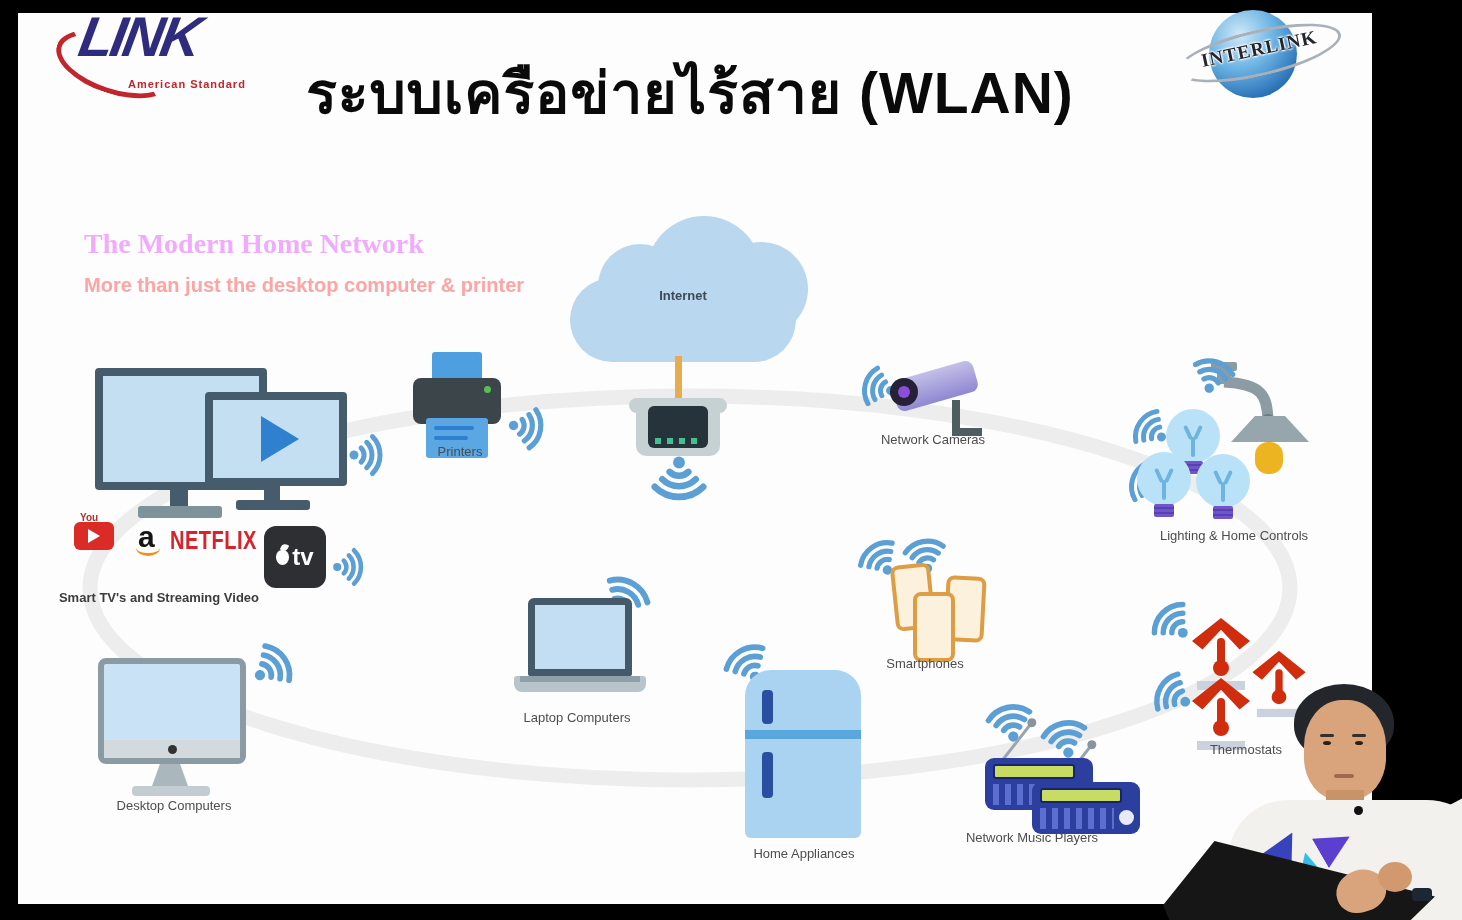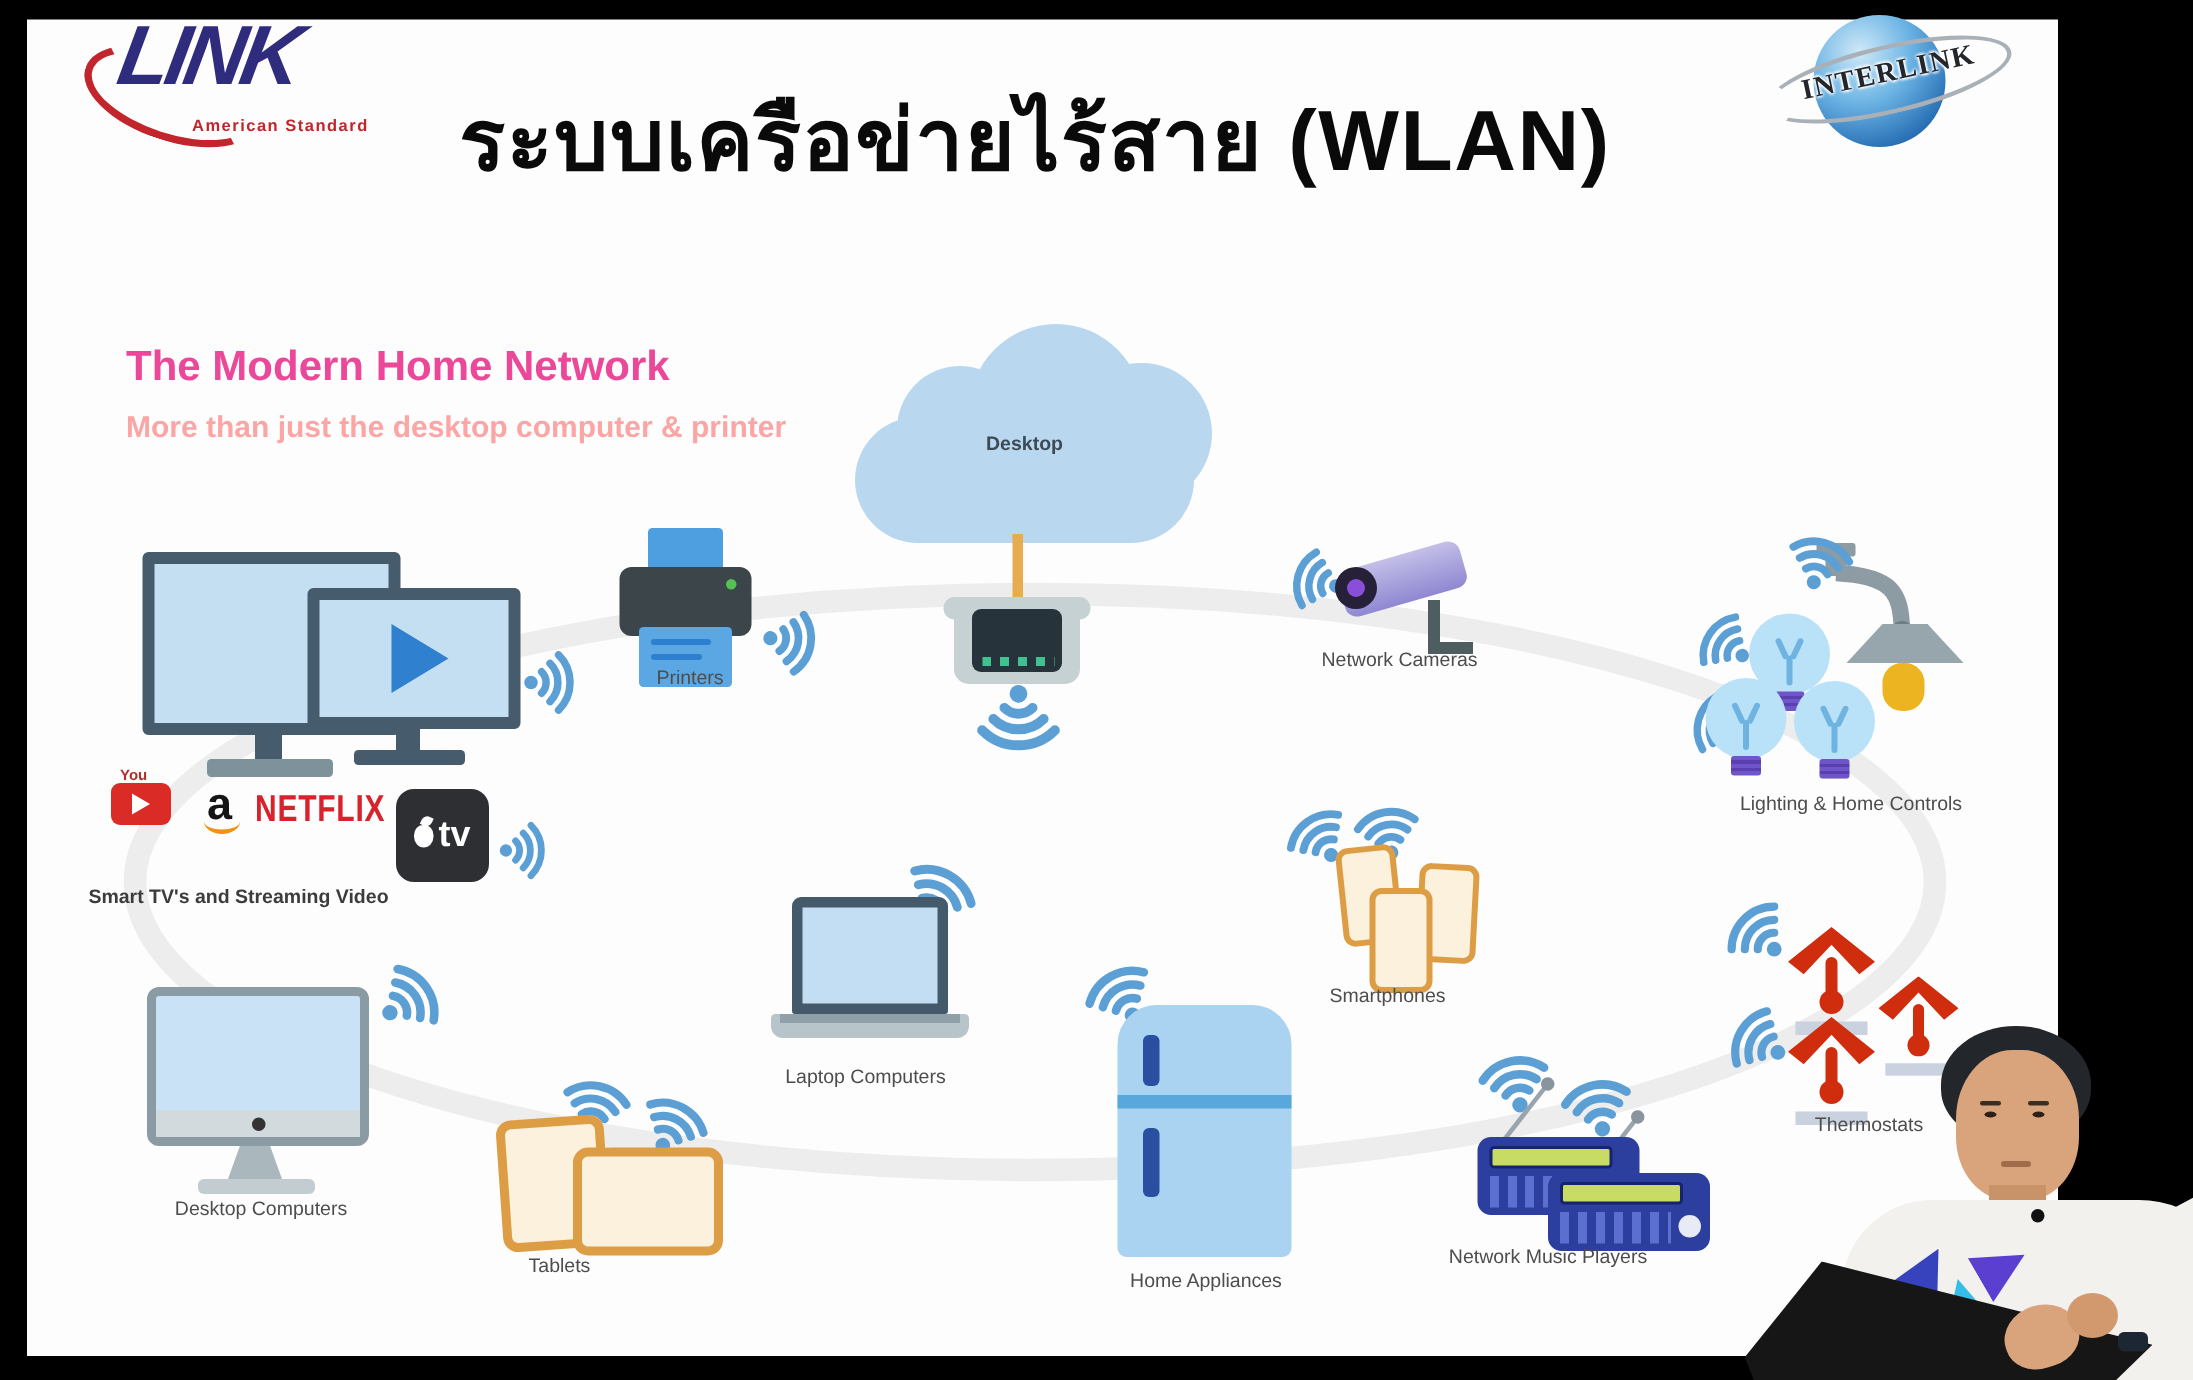--- a/index.html
+++ b/index.html
@@ -29,21 +29,21 @@
   .globe { left:44px; top:8px; width:88px; height:88px; border-radius:50%;
     background:radial-gradient(circle at 35% 28%, #cfe9f8 0%, #6cb4e4 40%, #1a61ab 85%, #124a86 100%); }
   .ring-ellipse { left:10px; top:28px; width:168px; height:46px;
     border:3px solid #a9b0b8; border-left-color:transparent; border-radius:50%;
     transform:rotate(-13deg); }
   .interlink-text { left:18px; top:36px; width:152px; text-align:center;
     font-family:"Liberation Serif", serif; font-size:19px; font-weight:800; color:#23262b;
     letter-spacing:1px; transform:rotate(-12deg);
     text-shadow:0 1px 2px #fff, 0 -1px 2px #fff, 1px 0 2px #fff, -1px 0 2px #fff; }
 
-  .diagram-heading { left:84px; top:228px; font-size:28px; font-weight:700; color:#ec4899; }
+  .diagram-heading { left:84px; top:228px; font-size:28px; font-weight:700; color:#f0abfc;font-family:Liberation Serif, serif; }
   .diagram-subheading { left:84px; top:274px; font-size:20px; font-weight:600; color:#fca5a5; }
 
   
   .wifi { color:#5b9fd4; }
   .wifi svg { display:block; }
   .node-label { font-size:13px; color:#4d4d4d; text-align:center; white-space:nowrap; }
   .bold-label { font-weight:700; color:#3c3c3c;margin-top:24px; }
 
   
   .cloud { left:558px; top:214px; width:250px; height:150px; }
@@ -182,21 +182,21 @@
   </div>
 
   <div class="a diagram-heading">The Modern Home Network</div>
   <div class="a diagram-subheading">More than just the desktop computer &amp; printer</div>
 
   <div class="a cloud">
     <div class="puff c1"></div>
     <div class="puff c2"></div>
     <div class="puff c3"></div>
     <div class="c-base"></div>
-    <div class="cloud-label">Desktop</div>
+    <div class="cloud-label">Internet</div>
   </div>
   <div class="a cable"></div>
   <div class="a router">
     <div class="router-screen"></div>
     <div class="router-dots"></div>
   </div>
   <div class="a wifi" style="left:650px;top:454px;width:58px;height:54px;transform:rotate(180deg)">
       <svg viewBox="0 0 44 40" width="100%" height="100%" preserveAspectRatio="xMidYMid meet">
         <circle cx="22" cy="34" r="4.5" fill="currentColor"></circle>
         <path d="M14.9 26.9 A10 10 0 0 1 29.1 26.9 M9.3 21.3 A18 18 0 0 1 34.7 21.3 M3.6 15.6 A26 26 0 0 1 40.4 15.6" stroke="currentColor" stroke-width="5" fill="none" stroke-linecap="round"></path>
@@ -357,37 +357,20 @@
           <path d="M14.9 26.9 A10 10 0 0 1 29.1 26.9 M9.3 21.3 A18 18 0 0 1 34.7 21.3 M3.6 15.6 A26 26 0 0 1 40.4 15.6" stroke="currentColor" stroke-width="5" fill="none" stroke-linecap="round"></path>
         </svg>
       </div>
     <div class="fridge" style="left:30px;top:35px"></div>
     <div class="fridge-div" style="left:30px;top:95px;width:116px;height:9px"></div>
     <div class="fridge-handle" style="left:47px;top:55px;height:34px"></div>
     <div class="fridge-handle" style="left:47px;top:117px;height:46px"></div>
     <div class="a node-label" style="left:14px;top:211px;width:150px">Home Appliances</div>
   </div>
 
-  <div class="a" style="left:325px;top:710px;width:170px;height:150px">
-    <div class="a wifi" style="left:48px;top:5px;width:48px;height:44px;transform:rotate(12deg)">
-        <svg viewBox="0 0 44 40" width="100%" height="100%" preserveAspectRatio="xMidYMid meet">
-          <circle cx="22" cy="34" r="4.5" fill="currentColor"></circle>
-          <path d="M14.9 26.9 A10 10 0 0 1 29.1 26.9 M9.3 21.3 A18 18 0 0 1 34.7 21.3 M3.6 15.6 A26 26 0 0 1 40.4 15.6" stroke="currentColor" stroke-width="5" fill="none" stroke-linecap="round"></path>
-        </svg>
-      </div>
-    <div class="a wifi" style="left:100px;top:18px;width:48px;height:44px;transform:rotate(28deg)">
-        <svg viewBox="0 0 44 40" width="100%" height="100%" preserveAspectRatio="xMidYMid meet">
-          <circle cx="22" cy="34" r="4.5" fill="currentColor"></circle>
-          <path d="M14.9 26.9 A10 10 0 0 1 29.1 26.9 M9.3 21.3 A18 18 0 0 1 34.7 21.3 M3.6 15.6 A26 26 0 0 1 40.4 15.6" stroke="currentColor" stroke-width="5" fill="none" stroke-linecap="round"></path>
-        </svg>
-      </div>
-    <div class="dev-orange tab" style="left:8px;top:35px;width:72px;height:88px;transform:rotate(-4deg)"></div>
-    <div class="dev-orange tab" style="left:57px;top:55px;width:100px;height:72px"></div>
-    <div class="a node-label" style="left:8px;top:126px;width:80px">Tablets</div>
-  </div>
 
   <div class="a" style="left:90px;top:640px;width:210px;height:185px">
     <div class="a wifi" style="left:158px;top:3px;width:50px;height:46px;transform:rotate(55deg)">
         <svg viewBox="0 0 44 40" width="100%" height="100%" preserveAspectRatio="xMidYMid meet">
           <circle cx="22" cy="34" r="4.5" fill="currentColor"></circle>
           <path d="M14.9 26.9 A10 10 0 0 1 29.1 26.9 M9.3 21.3 A18 18 0 0 1 34.7 21.3 M3.6 15.6 A26 26 0 0 1 40.4 15.6" stroke="currentColor" stroke-width="5" fill="none" stroke-linecap="round"></path>
         </svg>
       </div>
     <div class="imac" style="left:8px;top:18px;width:148px;height:106px">
       <div class="imac-chin"></div>

